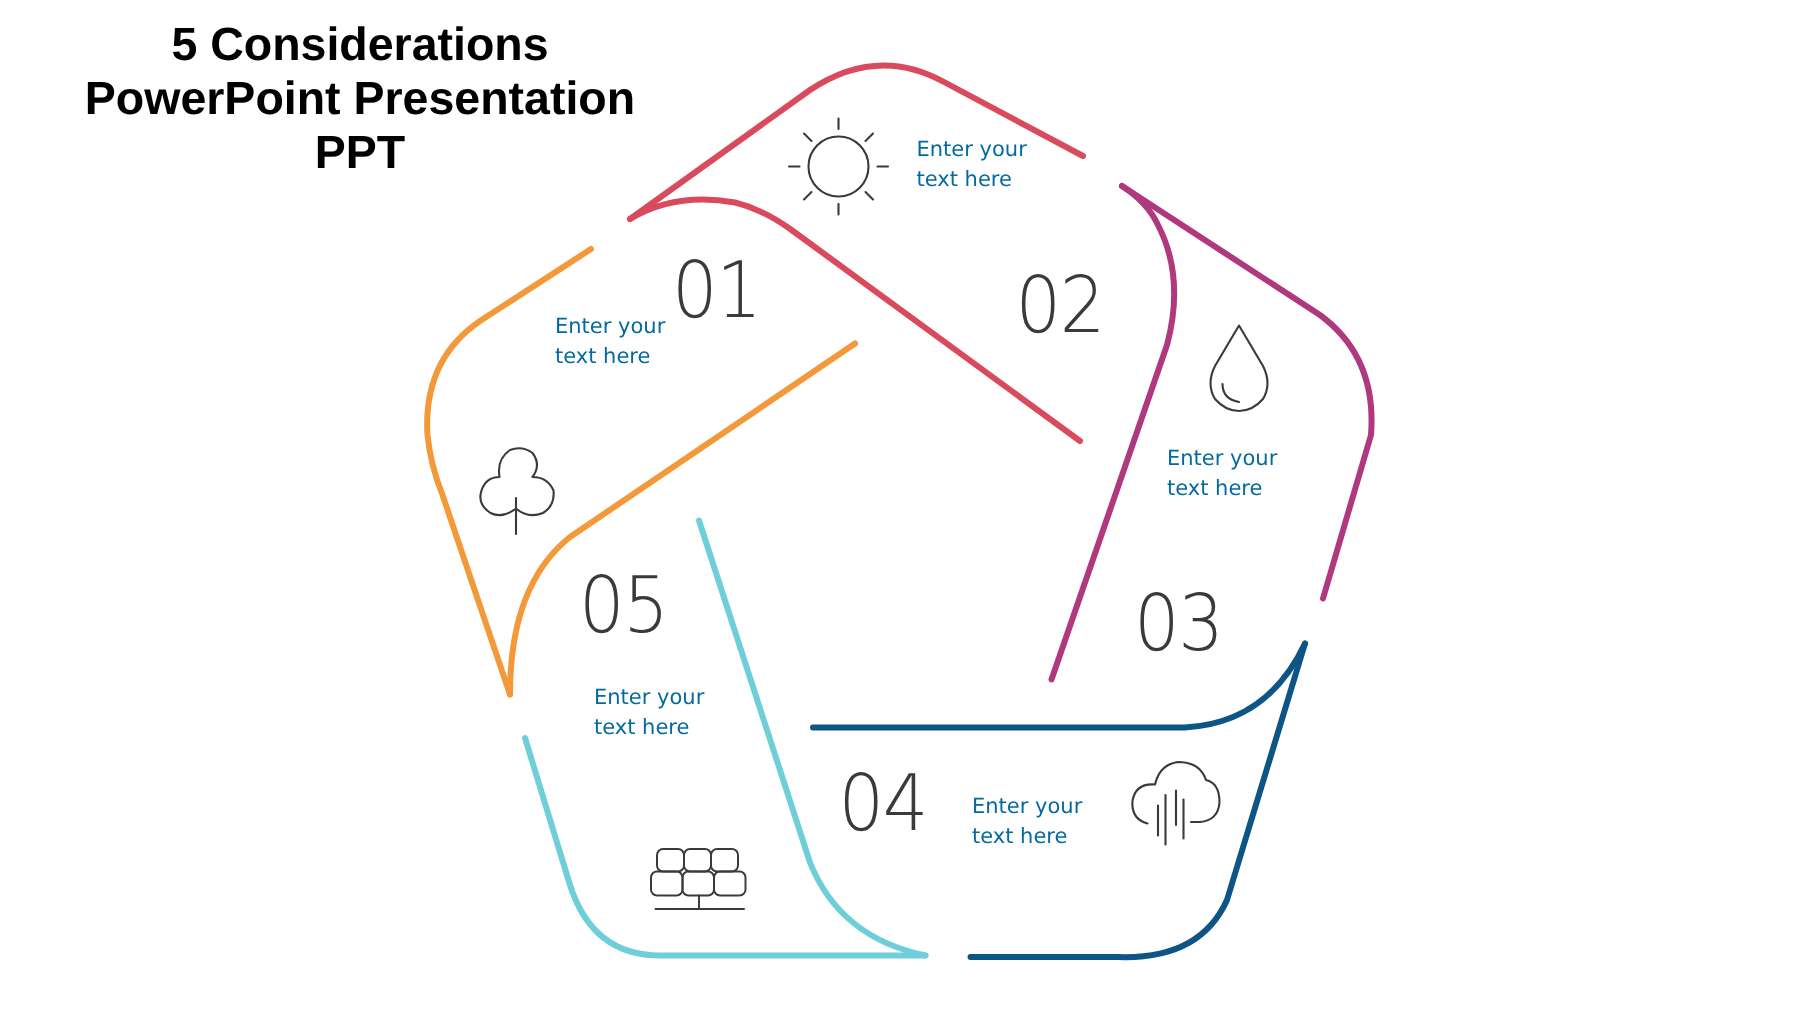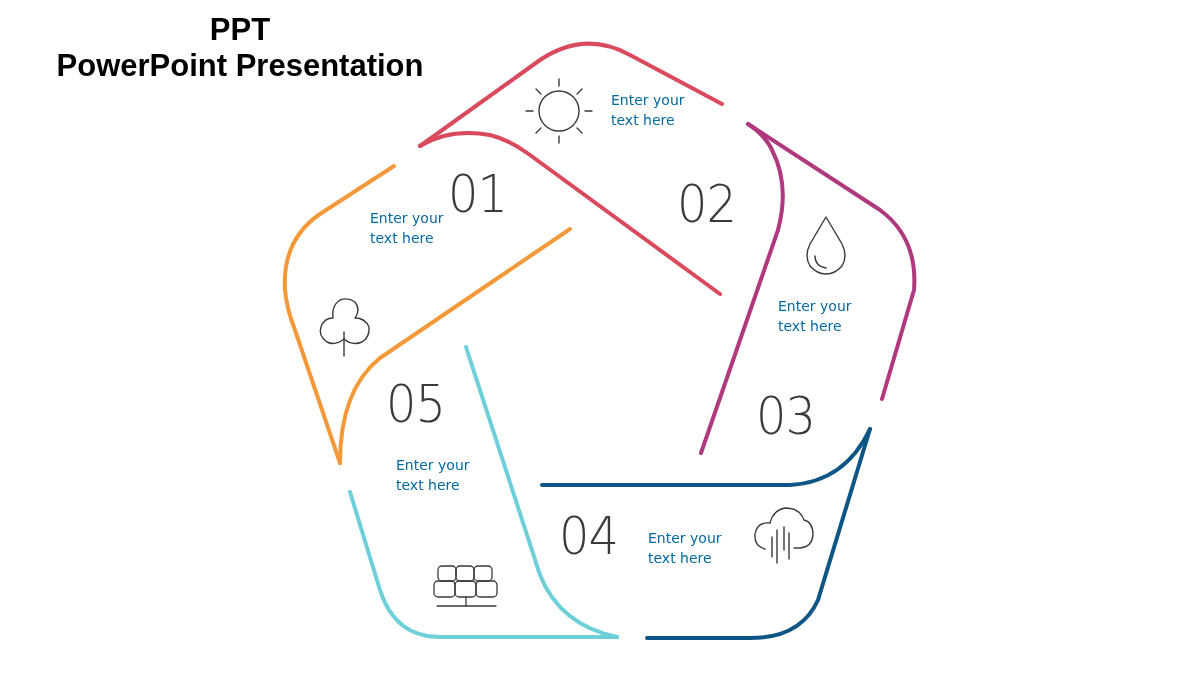--- a/index.html
+++ b/index.html
@@ -18,22 +18,23 @@
   }
   .txt {
     position: absolute; font-family: "DejaVu Sans", sans-serif; font-size: 14px;
     line-height: 20px; color: #0369a1; white-space: nowrap;
   }
 </style>
 </head>
 <body>
 
 <div class="title">
+  <div>5 Considerations</div>
+  <div>PowerPoint Presentation</div>
   <div>PPT</div>
-  <div>PowerPoint Presentation</div>
 </div>
 
 <svg class="diagram" viewBox="0 0 1200 675" fill="none" stroke-linecap="round" stroke-linejoin="round">
 
   <g stroke="#d94a5c" stroke-width="4">
     <path d="M 420 146 L 540 60 Q 585 30 630 55 L 722 104"></path>
     <path d="M 420 146 Q 450 128 490 135 Q 510 140 530 155 L 720 294"></path>
   </g>
 
   <g stroke="#b0387e" stroke-width="4">

